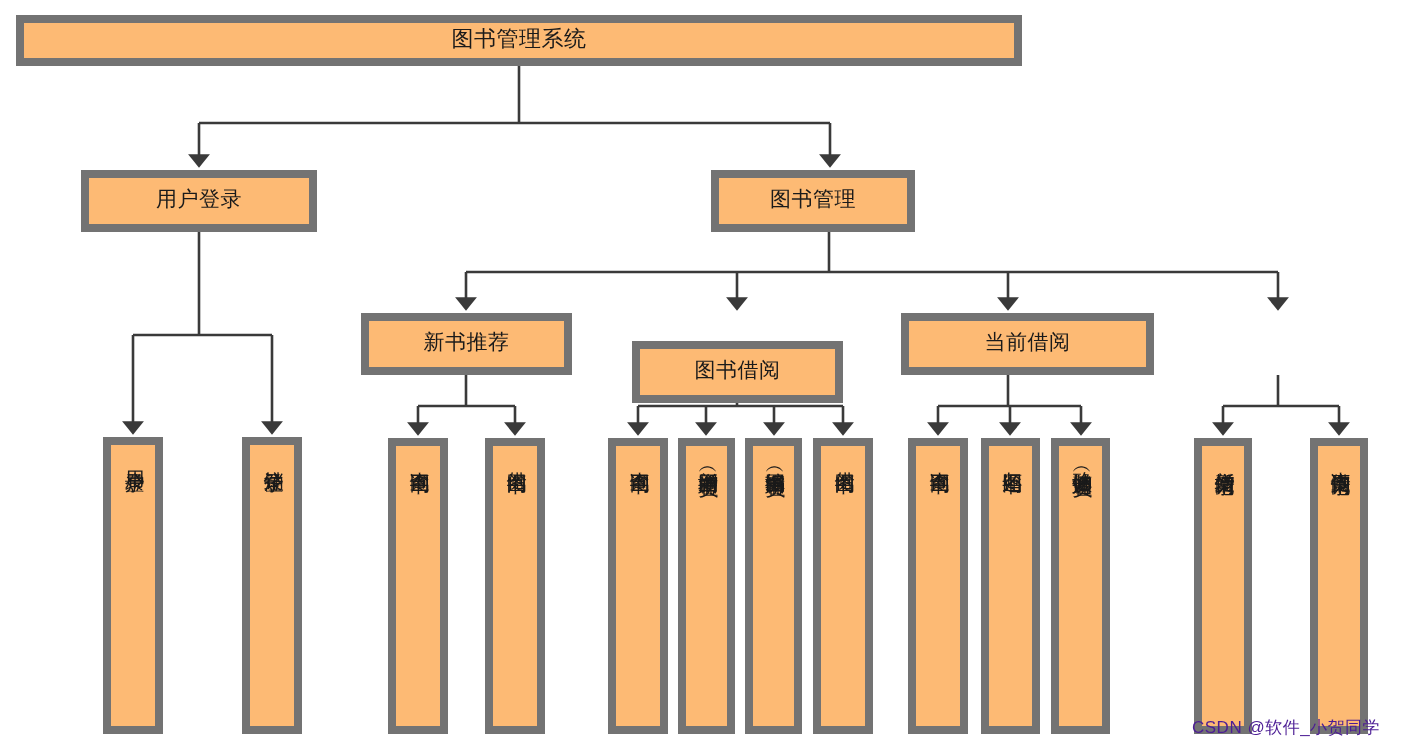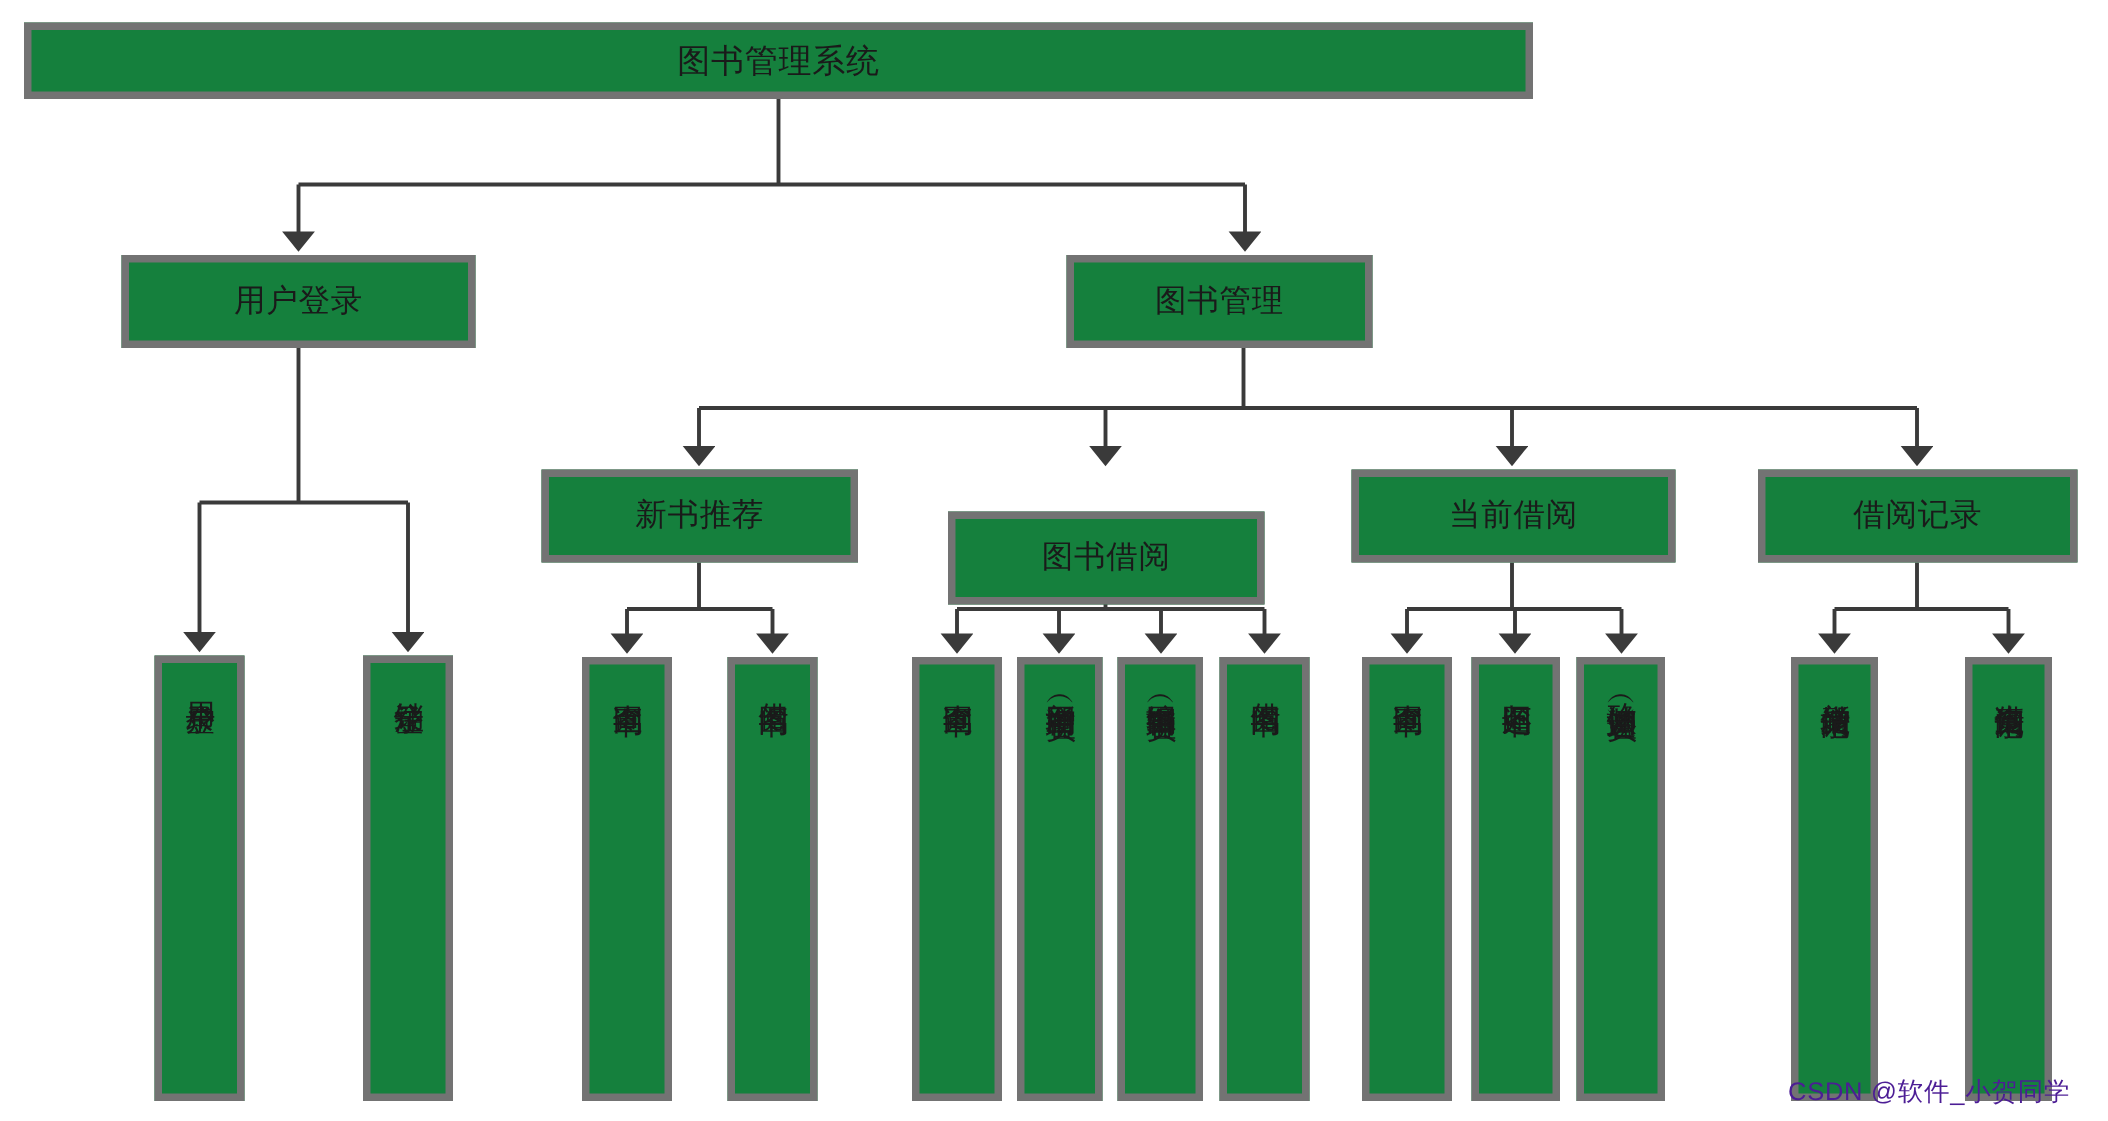--- a/index.html
+++ b/index.html
@@ -21,26 +21,27 @@
     position: absolute;
     left: 0;
     top: 0;
     width: 1405px;
     height: 747px;
     pointer-events: none;
   }
   .node {
     position: absolute;
     box-sizing: border-box;
-    background: #15803d;
-    border: 5px solid #737373;
+    background: #fdba74;
+    border: 8px solid #737373;
     display: flex;
     align-items: center;
     justify-content: center;
     color: #1a1a1a;
+    font-family: Liberation Mono, monospace;
   }
   .node .lbl {
     display: block;
     text-align: center;
     line-height: 1.18;
     letter-spacing: 0.5px;
   }
   
   .node.h .lbl {
     font-size: 21px;
@@ -135,25 +136,22 @@
   <div class="node h" style="left:711px; top:170px; width:204px; height:62px;">
     <span class="lbl">图书管理</span>
   </div>
 
   <div class="node h" style="left:361px; top:313px; width:211px; height:62px;">
     <span class="lbl">新书推荐</span>
   </div>
   <div class="node h" style="left:632px; top:313px; width:211px; height:62px;margin-top:28px;">
     <span class="lbl">图书借阅</span>
   </div>
-  <div class="node h" style="left:901px; top:313px; width:216px; height:62px;">
+  <div class="node h" style="left:901px; top:313px; width:253px; height:62px;">
     <span class="lbl">当前借阅</span>
-  </div>
-  <div class="node h" style="left:1172px; top:313px; width:213px; height:62px;">
-    <span class="lbl">借阅记录</span>
   </div>
 
   <div class="node v" style="left:103px; top:437px; width:60px; height:297px;">
     <span class="lbl">用户登录</span>
   </div>
   <div class="node v" style="left:242px; top:437px; width:60px; height:297px;">
     <span class="lbl">注销登录</span>
   </div>
 
   <div class="node v" style="left:388px; top:438px; width:60px; height:296px;">

